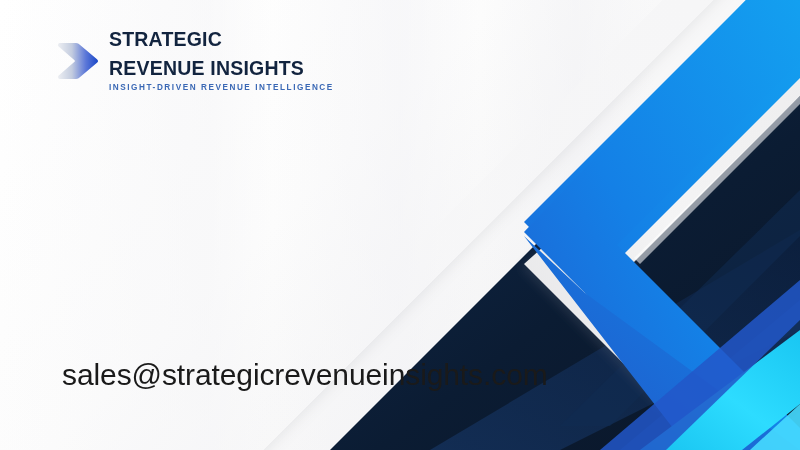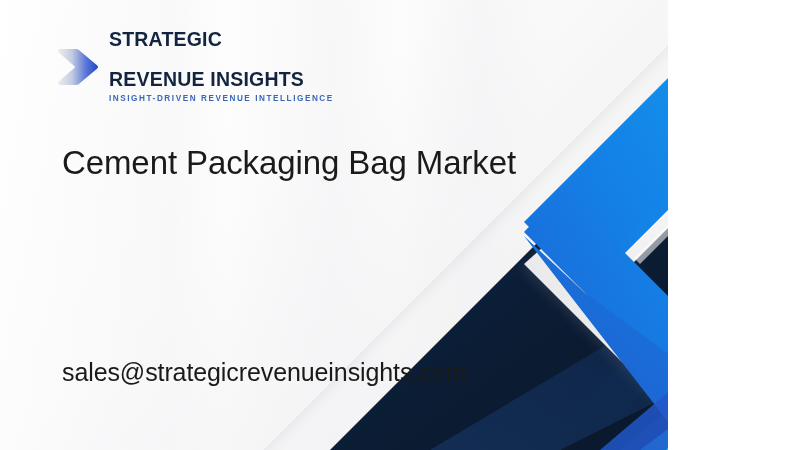--- a/index.html
+++ b/index.html
@@ -7,21 +7,21 @@
 
   html, body {
     width:800px; height:450px;
     background:#ffffff;
     font-family:"Liberation Sans", sans-serif;
     overflow:hidden;
   }
 
   #slide {
     position:relative;
-    width:668px; height:450px;
+    width:800px; height:450px;
     background:#f0abfc;
     overflow:hidden;
   }
 
   
   .bg-base {
     position:absolute; inset:0;
     background:
       linear-gradient(135deg,#ffffff 0%,#fcfcfc 40%,#f4f4f5 70%,#ededee 100%);
   }
@@ -85,21 +85,21 @@
   .logo-mark svg { display:block; }
 
   .logo-text { display:flex; flex-direction:column; line-height:1; }
   .logo-line {
     font-size:19.5px;
     font-weight:bold;
     letter-spacing:0.2px;
     color:#12243f;
     white-space:nowrap;
   }
-  .logo-line.l2 { margin-top:20px; }
+  .logo-line.l2 { margin-top:9px; }
   .logo-tag {
     margin-top:6px;
     font-size:8.2px;
     font-weight:bold;
     letter-spacing:1.55px;
     color:#3a68b5;
     white-space:nowrap;
   }
 
   
@@ -108,21 +108,21 @@
     left:62px; top:144px;
     font-size:33px;
     font-weight:normal;
     color:#1a1a1a;
     letter-spacing:-0.1px;
     white-space:nowrap;
   }
   .email {
     position:absolute;
     left:62px; top:358px;
-    font-size:25px;
+    font-size:30px;
     font-weight:normal;
     color:#1a1a1a;
     letter-spacing:-0.1px;
     white-space:nowrap;
   }
 </style>
 </head>
 <body>
 
 <div id="slide">
@@ -235,17 +235,16 @@
         <path d="M2 4 h16 a5 5 0 0 1 3.8 1.7 L39 20.2 a2.4 2.4 0 0 1 0 3.6 L21.8 38.3 A5 5 0 0 1 18 40 H2 a2 2 0 0 1 -1.3 -3.5 L16.5 22.8 a1.2 1.2 0 0 0 0 -1.6 L0.7 7.5 A2 2 0 0 1 2 4 Z" fill="url(#gMark)"></path>
       </svg>
     </div>
     <div class="logo-text">
       <span class="logo-line l1">STRATEGIC</span>
       <span class="logo-line l2">REVENUE INSIGHTS</span>
       <span class="logo-tag">INSIGHT-DRIVEN REVENUE INTELLIGENCE</span>
     </div>
   </div>
 
-  <div class="title">Cement Packaging Bag Market</div>
 
   <div class="email">sales@strategicrevenueinsights.com</div>
 
 </div>
 
 </body></html>

